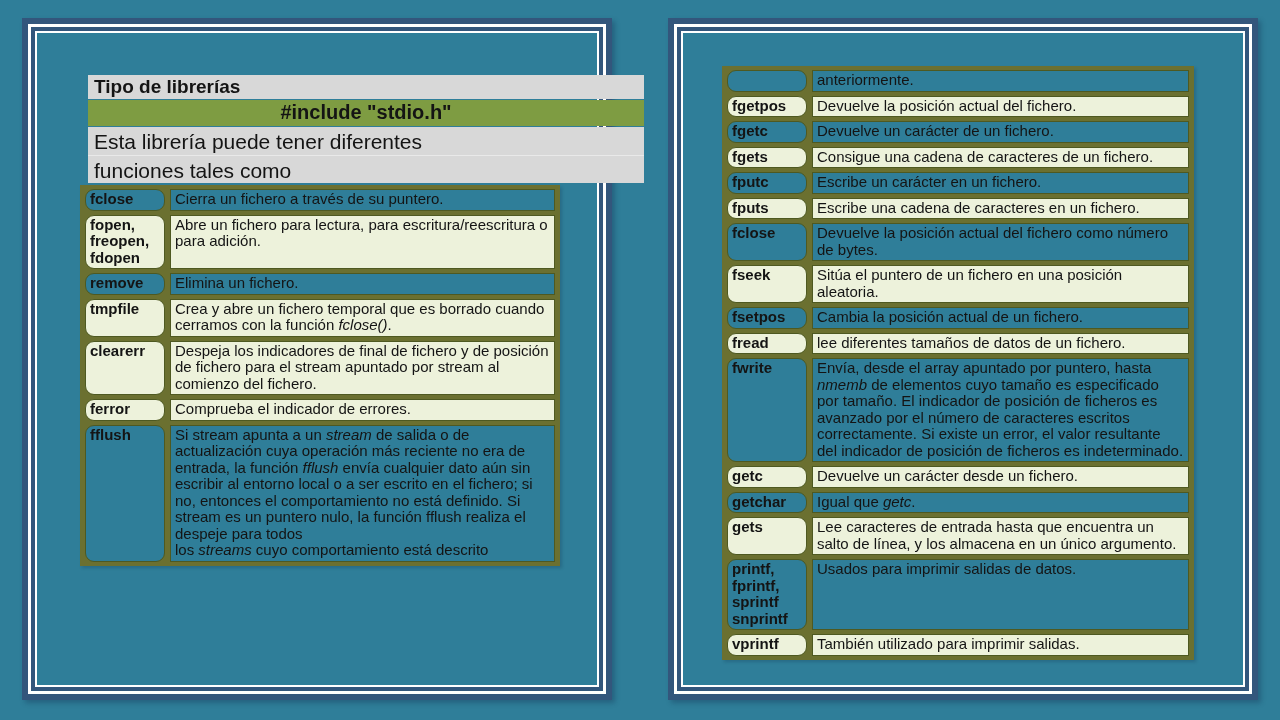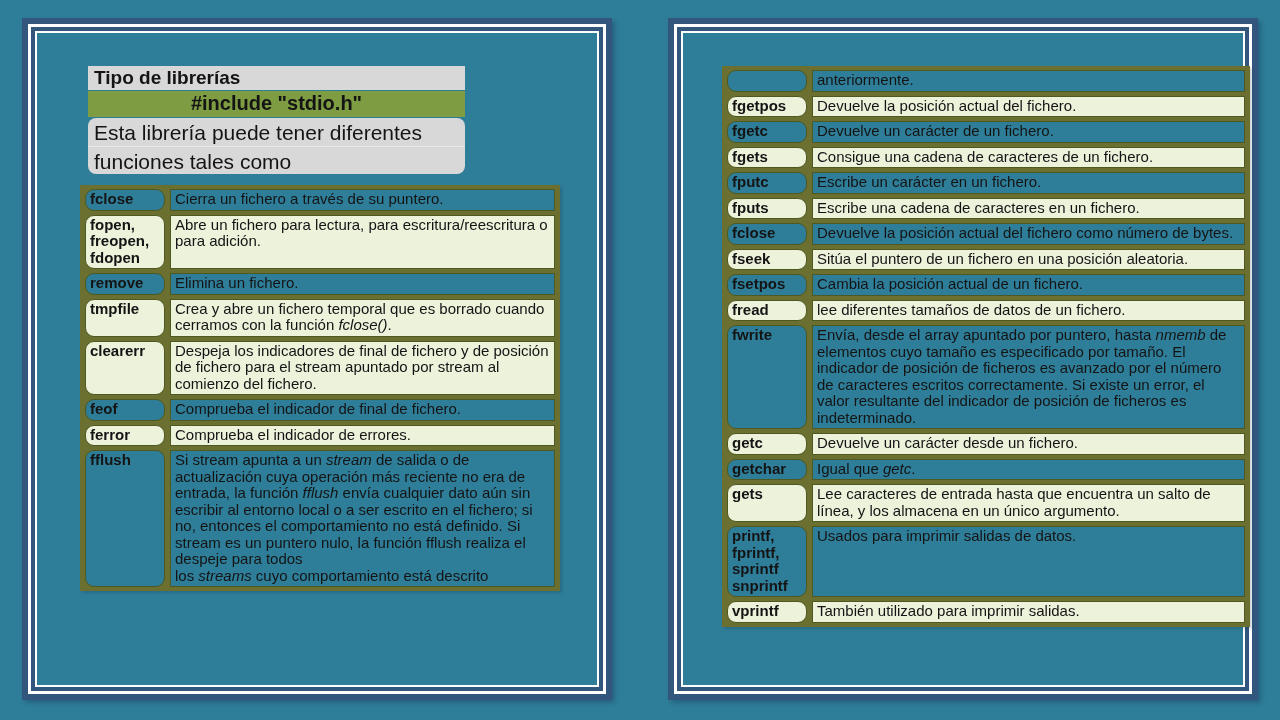--- a/index.html
+++ b/index.html
@@ -32,46 +32,46 @@
   .panel-left  { left: 22px; }
   .panel-right { left: 668px; }
   .frame-w1 { width: 100%; height: 100%; border: 3px solid #ffffff; }
   .frame-n2 { width: 100%; height: 100%; border: 4px solid var(--navy); }
   .frame-w2 {
     width: 100%; height: 100%; border: 2px solid #ffffff;
     background: var(--teal); position: relative;
   }
 
   
-  .header-block { position: absolute; left: 51px; top: 33px; width: 377px; }
+  .header-block { position: absolute; left: 51px; top: 42px; width: 556px; }
   .hdr-title {
     background: var(--gray); font-weight: bold; font-size: 19px;
     padding: 2px 6px 3px; height: 24px; line-height: 20px;
   }
   .hdr-include {
     background: var(--header-olive); font-weight: bold; font-size: 20px;
     text-align: center; height: 26px; line-height: 24px; margin-top: 1px;
   }
   .hdr-subtitle {
-    background: var(--gray); font-size: 21px; margin-top: 1px; border-radius: 8px;
+    background: var(--gray); font-size: 21px; margin-top: 1px;
   }
   .hdr-subtitle .line { padding: 1px 6px; height: 28px; line-height: 27px; }
   .hdr-subtitle .line + .line { border-top: 1px solid #e9e9e9; }
 
   
   table.fn-table {
     position: absolute;
     border-collapse: separate;
     border-spacing: 5px 4px;
     background: var(--olive);
     table-layout: fixed;
     box-shadow: 2px 2px 3px rgba(10, 30, 60, 0.2);
   }
   #left-table  { left: 43px; top: 152px; width: 480px; }
-  #right-table { left: 39px; top: 33px;  width: 528px; }
+  #right-table { left: 39px; top: 33px;  width: 472px; }
   td {
     border: 1px solid #4e5921;
     vertical-align: top;
     padding: 1px 4px 2px;
     font-size: 15px;
     line-height: 16.5px;
     overflow: hidden;
   }
   td.fn { font-weight: bold; border-radius: 9px; }
   col.c-name { width: 80px; }
@@ -115,24 +115,20 @@
                 <td class="desc">Elimina un fichero.</td>
               </tr>
               <tr class="pale">
                 <td class="fn">tmpfile</td>
                 <td class="desc">Crea y abre un fichero temporal que es borrado cuando cerramos con la función <i>fclose()</i>.</td>
               </tr>
               <tr class="pale">
                 <td class="fn">clearerr</td>
                 <td class="desc">Despeja los indicadores de final de fichero y de posición de fichero para el stream apuntado por stream al comienzo del fichero.</td>
               </tr>
-              <tr class="teal">
-                <td class="fn">feof</td>
-                <td class="desc">Comprueba el indicador de final de fichero.</td>
-              </tr>
               <tr class="pale">
                 <td class="fn">ferror</td>
                 <td class="desc">Comprueba el indicador de errores.</td>
               </tr>
               <tr class="teal">
                 <td class="fn">fflush</td>
                 <td class="desc">Si stream apunta a un <i>stream</i> de salida o de actualización cuya operación más reciente no era de entrada, la función <i>fflush</i> envía cualquier dato aún sin escribir al entorno local o a ser escrito en el fichero; si no, entonces el comportamiento no está definido. Si stream es un puntero nulo, la función fflush realiza el despeje para todos<br>los <i>streams</i> cuyo comportamiento está descrito</td>
               </tr>
             </tbody>
         </table>

